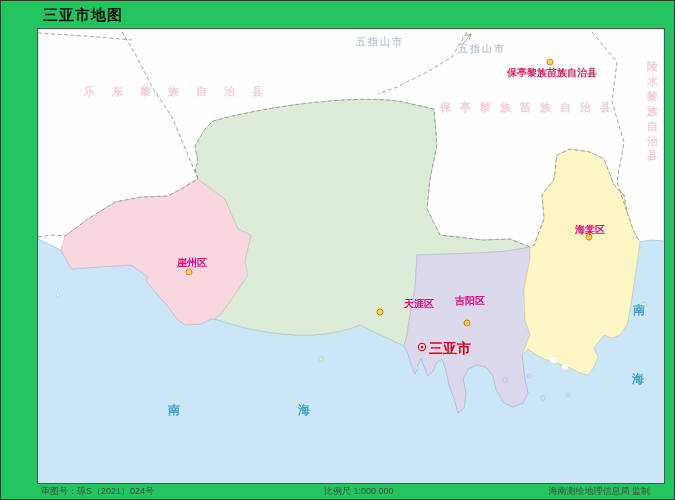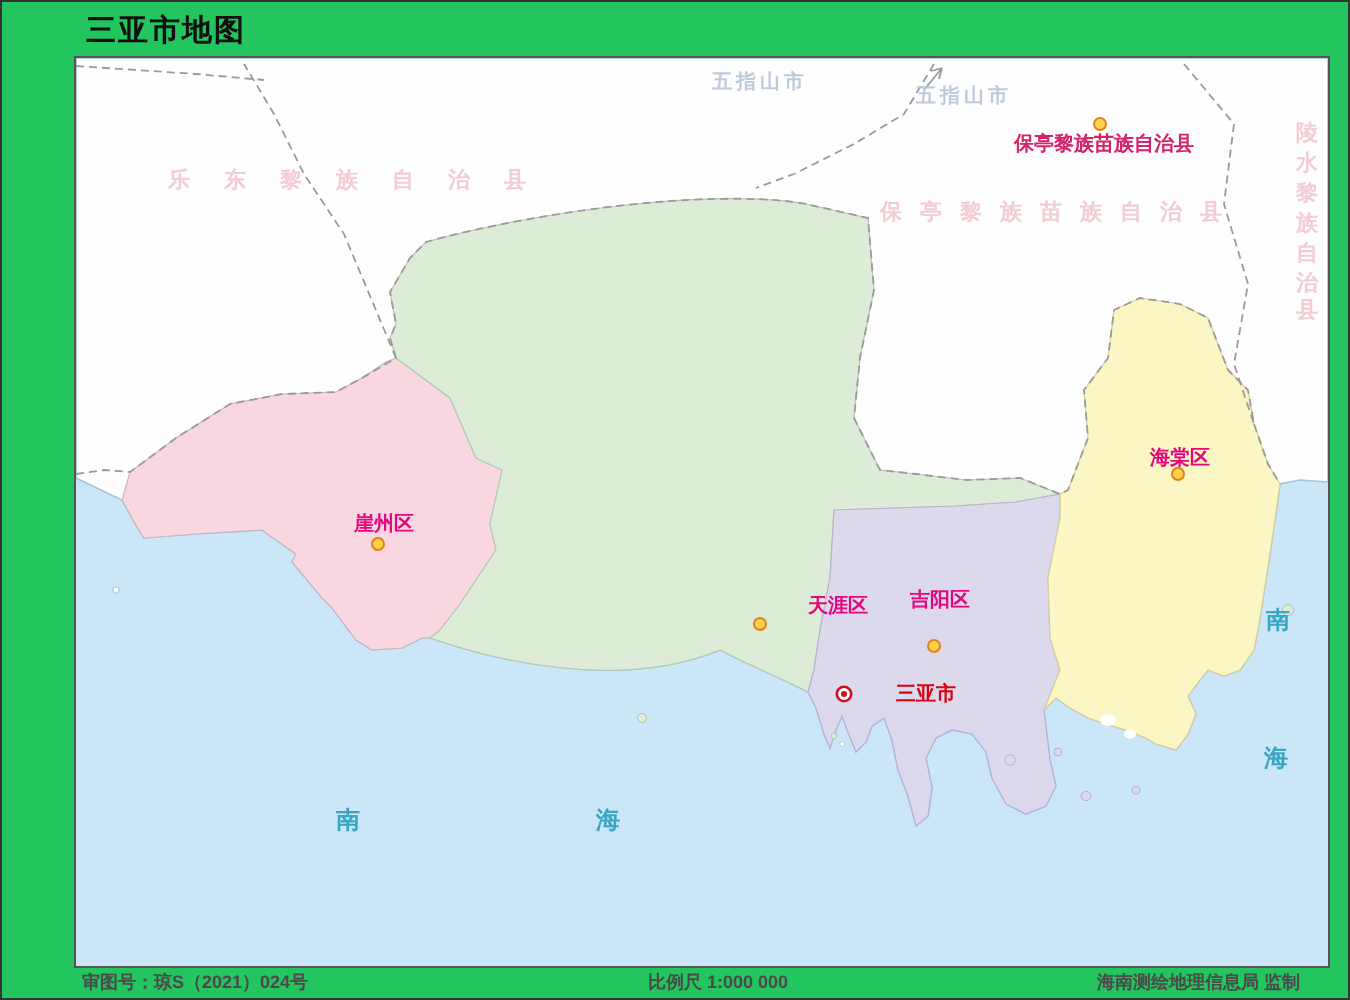--- a/index.html
+++ b/index.html
@@ -16,31 +16,31 @@
     position:absolute;left:36px;top:27px;width:626px;height:454px;
     border:1px solid #555;box-sizing:content-box;overflow:hidden;background:#cbe7f7;
   }
   .map-frame svg{position:absolute;left:0;top:0;display:block;}
   .lbl{
     position:absolute;transform:translate(-50%,-50%);white-space:nowrap;
     font-weight:bold;pointer-events:none;line-height:1;
   }
   .d-label{font-size:10px;color:#e6077e;}
   .county-label{font-size:10px;color:#d4246a;}
-  .city-label{font-size:10px;color:#dd0011;margin-left:13px;}
+  .city-label{font-size:14px;color:#dd0011;}
   .sea-label{font-size:12px;color:#39a6c3;font-weight:bold;}
   .wm{font-weight:bold;opacity:0.95;}
   .wm-pink{color:#f3cbd3;}
   .wm-blue{color:#bcc9da;}
   .wm-ledong{font-size:11px;letter-spacing:17px;}
   .wm-baoting{font-size:11px;letter-spacing:9px;}
   .wm-lingshui{font-size:11px;writing-mode:vertical-rl;letter-spacing:15px;transform:translate(-50%,0);}
   .wm-city{font-size:10px;letter-spacing:2px;}
   .footer-text{
-    position:absolute;font-size:9px;color:#4a4a4a;top:484px;white-space:nowrap;font-weight:bold;
+    position:absolute;font-size:9px;color:#4a4a4a;top:484px;white-space:nowrap;
   }
   .footer-left{left:40px;}
   .footer-center{left:303px;margin-left:20px;}
   .footer-right{right:24px;}
 </style>
 </head>
 <body>
 
 <div class="page">
 

